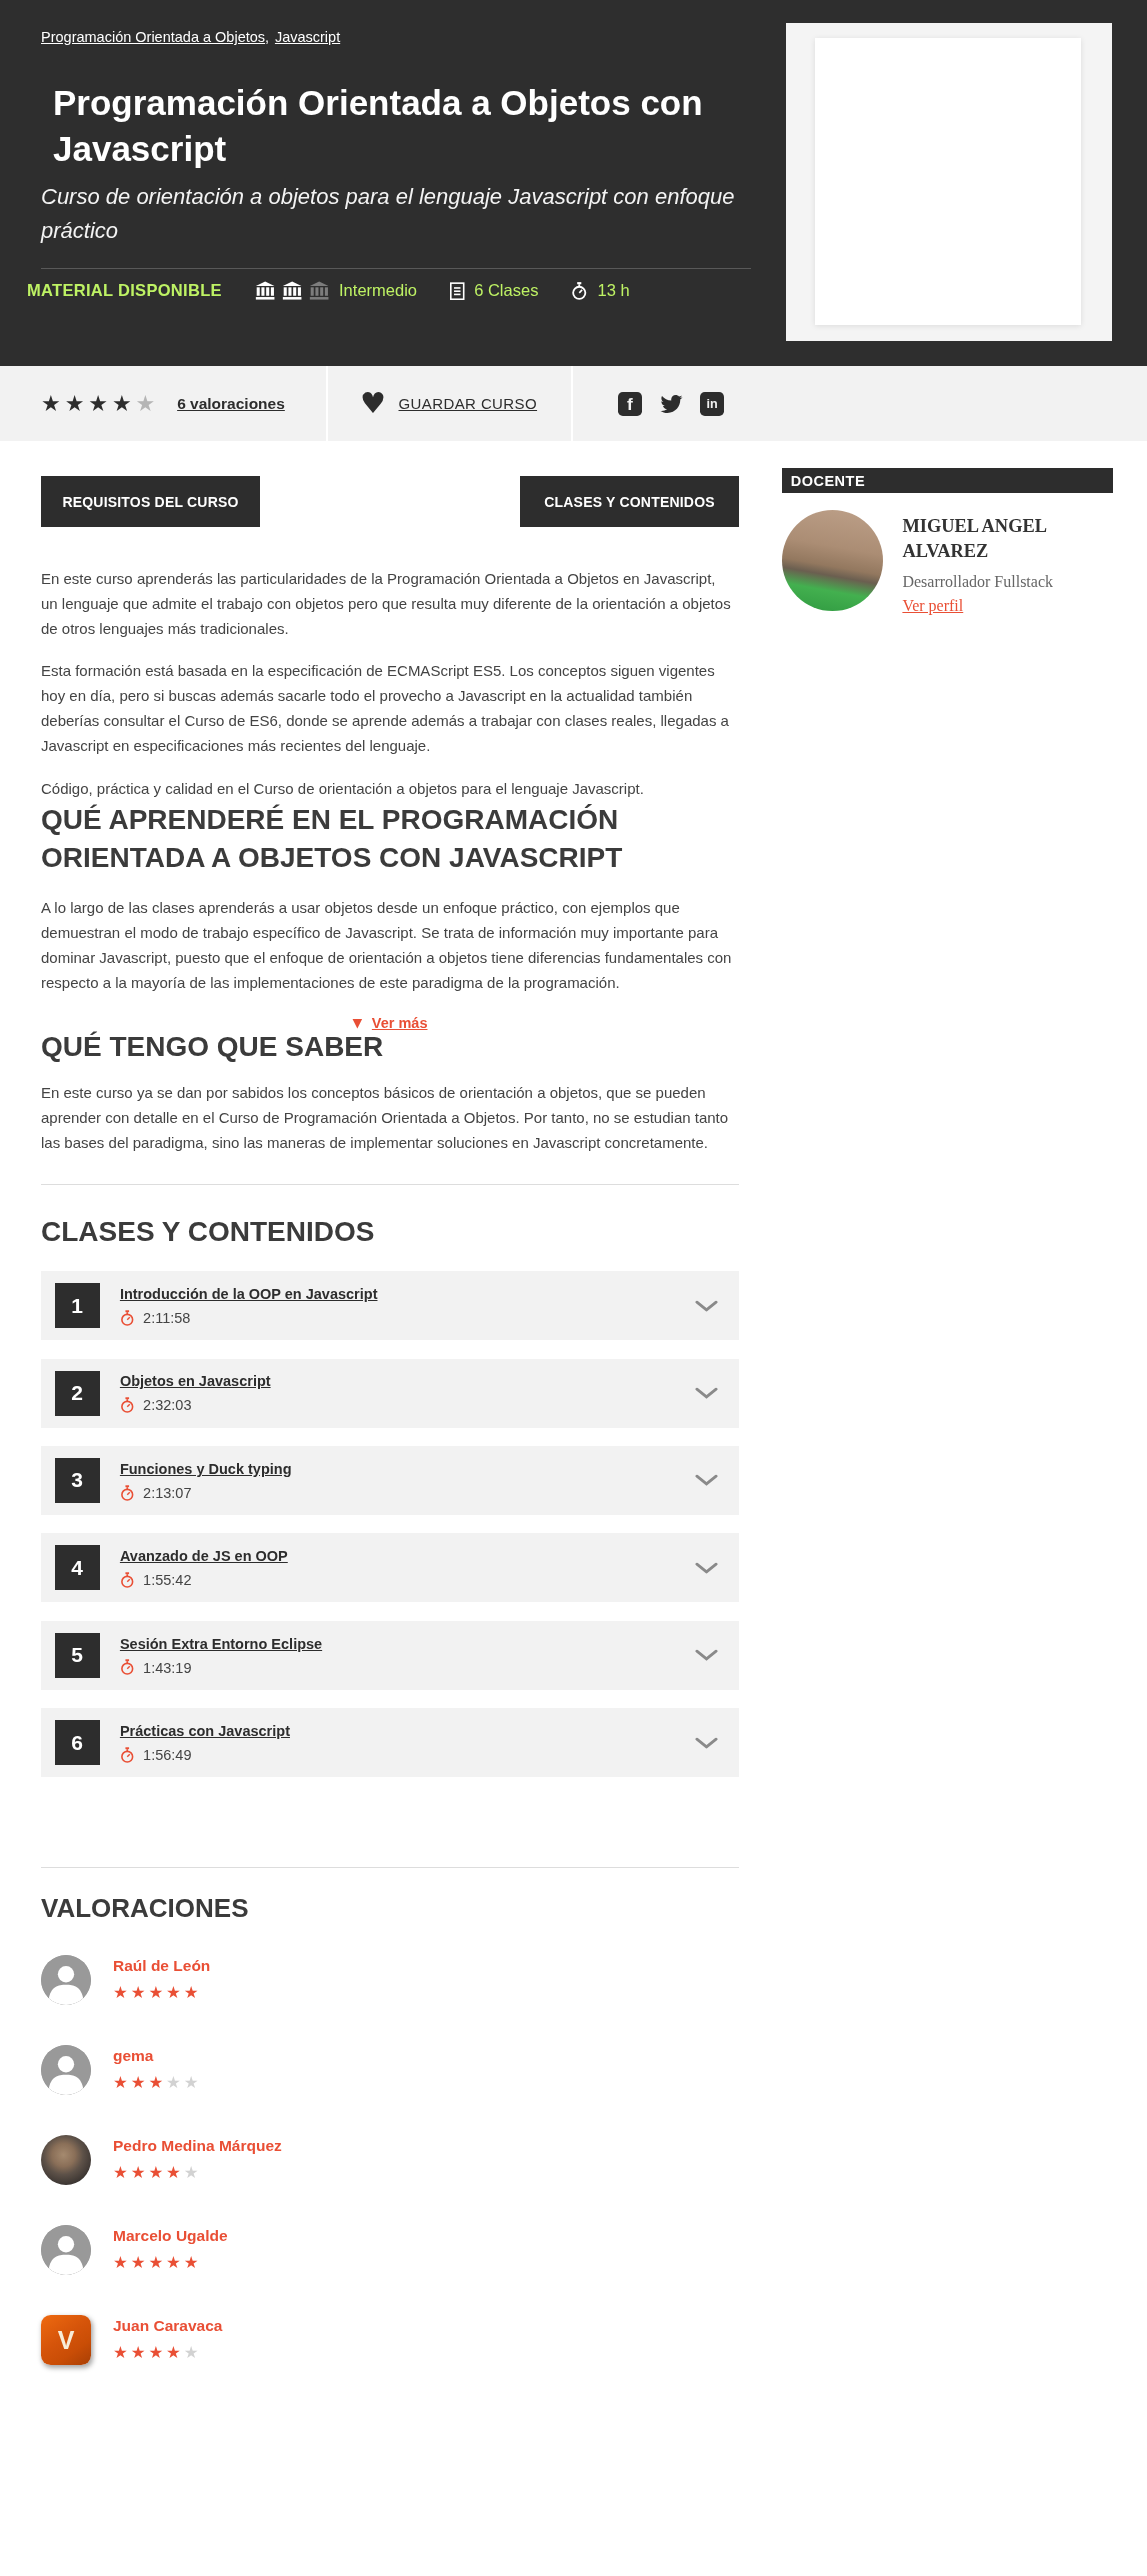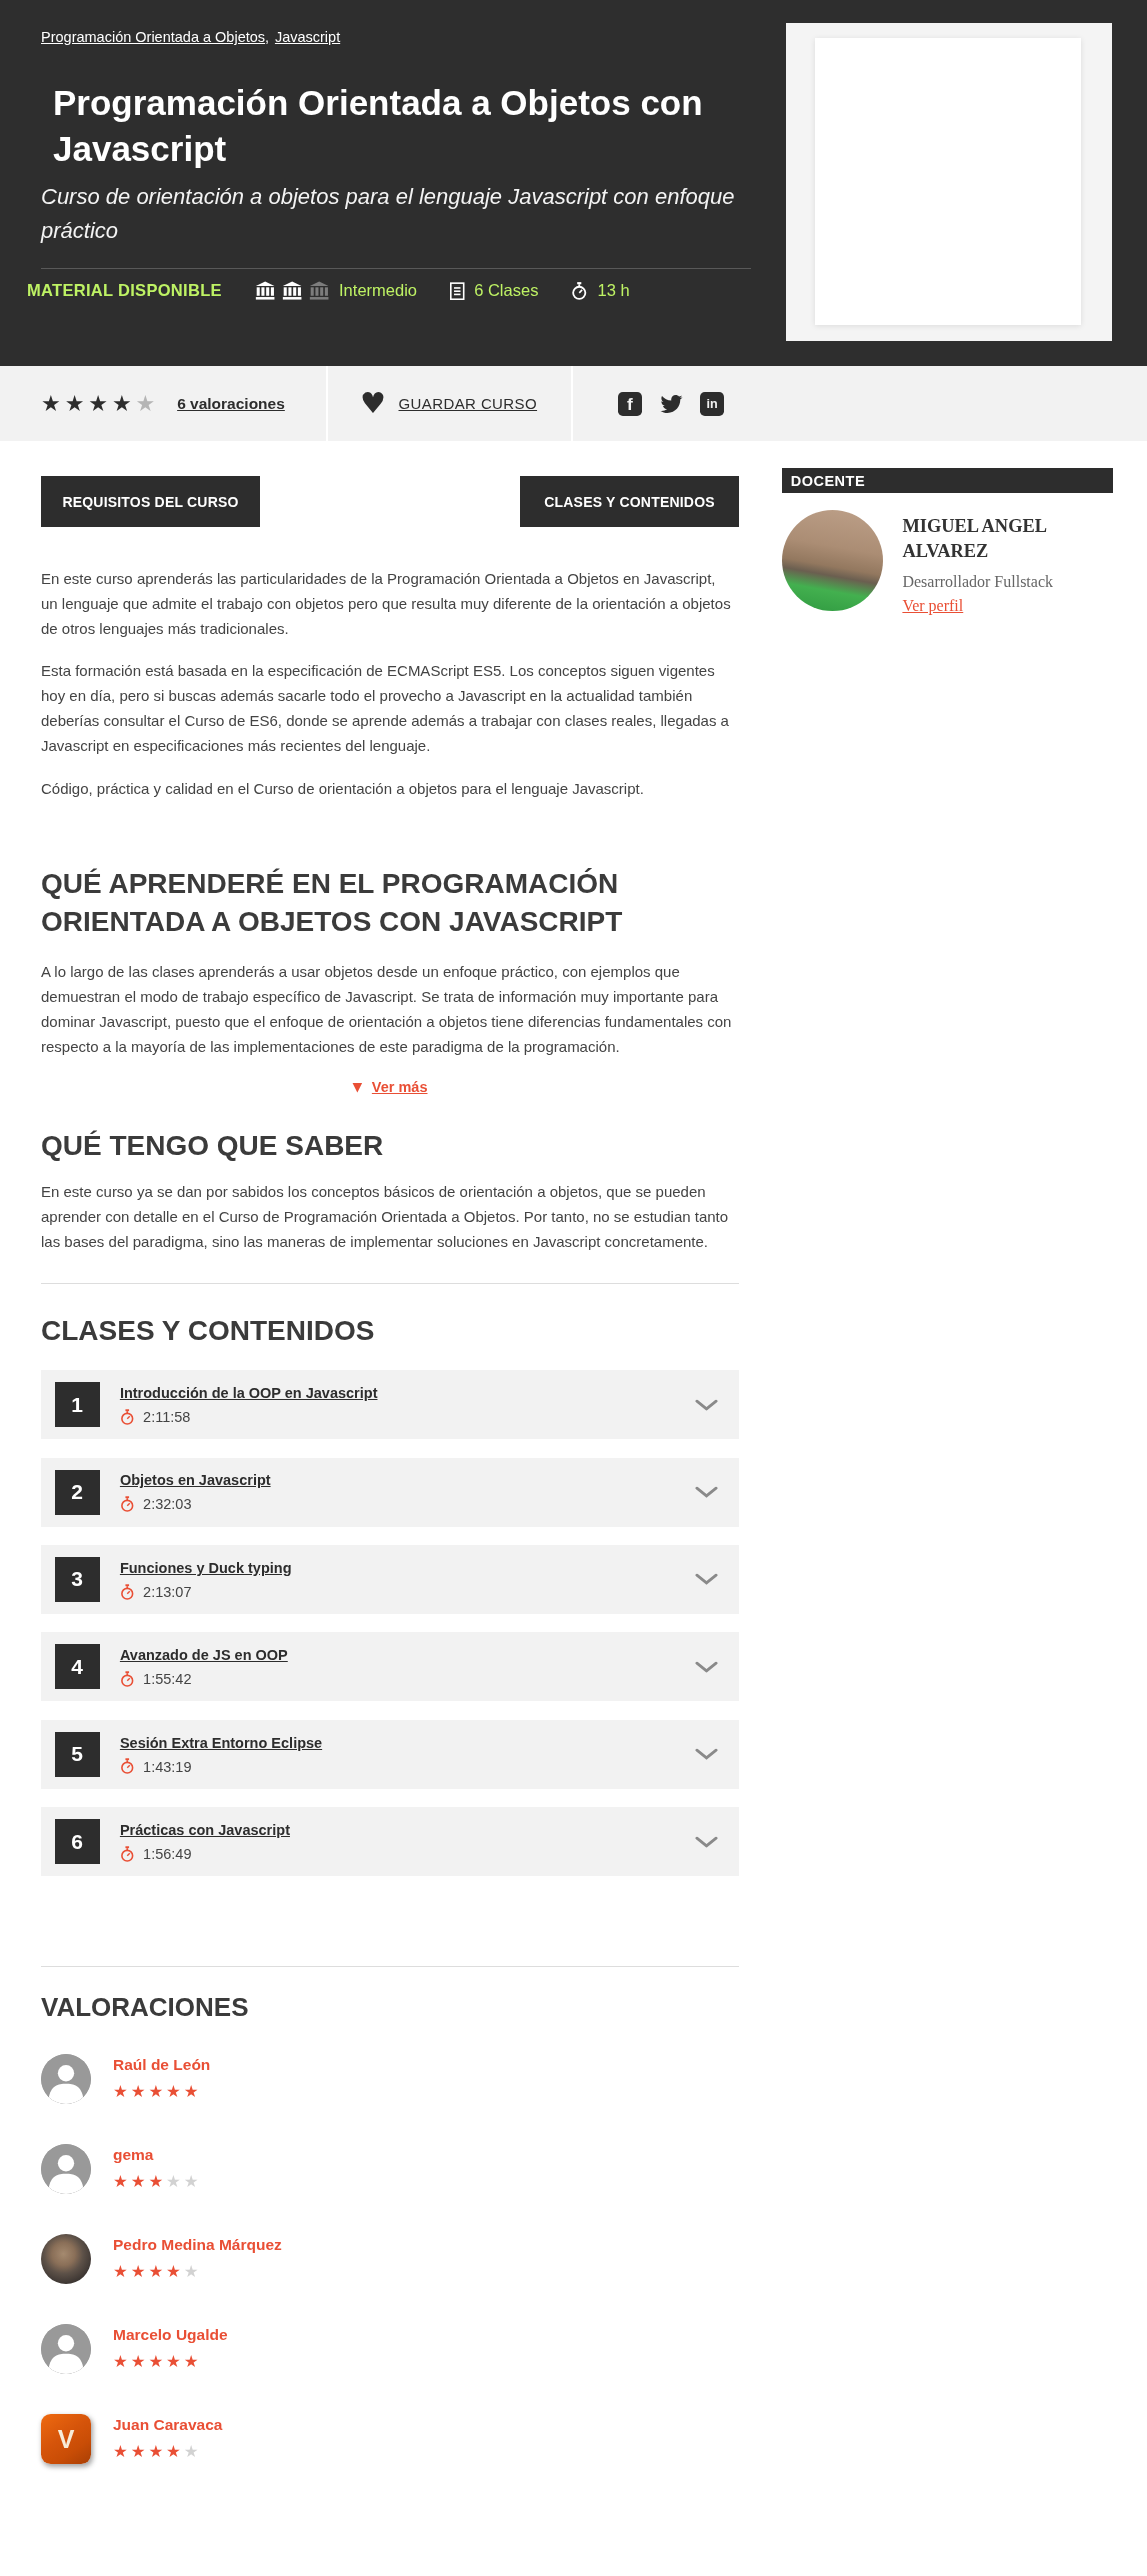--- a/index.html
+++ b/index.html
@@ -53,25 +53,25 @@
   .tw { display:flex; color:#2d2d2d; }
 
   
   .left-col { position:absolute; left:41px; top:476px; width:698px; }
   .tabs { display:flex; justify-content:space-between;gap:16px; }
   .tab-btn { width:219px; height:51px; background:#2d2d2d; color:#fff; font-weight:bold;
     font-size:14px; display:flex; align-items:center; justify-content:center; letter-spacing:0.2px; border:none; }
   p.body { font-size:15px; color:#444; line-height:25px; margin:17.4px 0 0 0; width:694px; }
   p.body.first { margin-top:39px; }
   h2 { font-weight:bold; color:#3b3b3b; margin:0; }
-  .h-learn { margin-top:64px; font-size:28px; line-height:1.38; width:678px; }
+  .h-learn { font-size:28px; line-height:1.38; width:678px; }
   .ver-mas { margin-top:19.4px; display:flex; justify-content:center; align-items:center; gap:9.7px; }
   .tri { font-family:"DejaVu Sans", sans-serif; font-size:12.6px; color:#e94f35; }
   .ver-mas a { color:#e94f35; font-weight:bold; font-size:14.5px; text-decoration:underline; }
-  .h-know { margin-top:35px; font-size:28px; }
+  .h-know { font-size:28px; }
   .divider { margin-top:29px; border-top:1px solid #dddddd; }
   .divider2 { margin-top:90px; border-top:1px solid #dddddd; }
   .h-classes { margin-top:31px; font-size:28px; }
   .classes { margin-top:23px; }
   .class-row { position:relative; height:69px; background:#f2f2f2; margin-bottom:18.4px; display:flex; align-items:center; }
   .class-num { width:45px; height:45px; background:#2d2d2d; color:#fff; font-size:21px; font-weight:bold;
     display:flex; align-items:center; justify-content:center; margin-left:13.6px; flex:none; }
   .class-info { margin-left:20.3px; }
   .class-title { font-size:14.5px; font-weight:bold; color:#2d2d2d; text-decoration:underline; }
   .class-duration { margin-top:6.8px; display:flex; align-items:center; gap:8.7px; font-size:14.5px; color:#444; }

